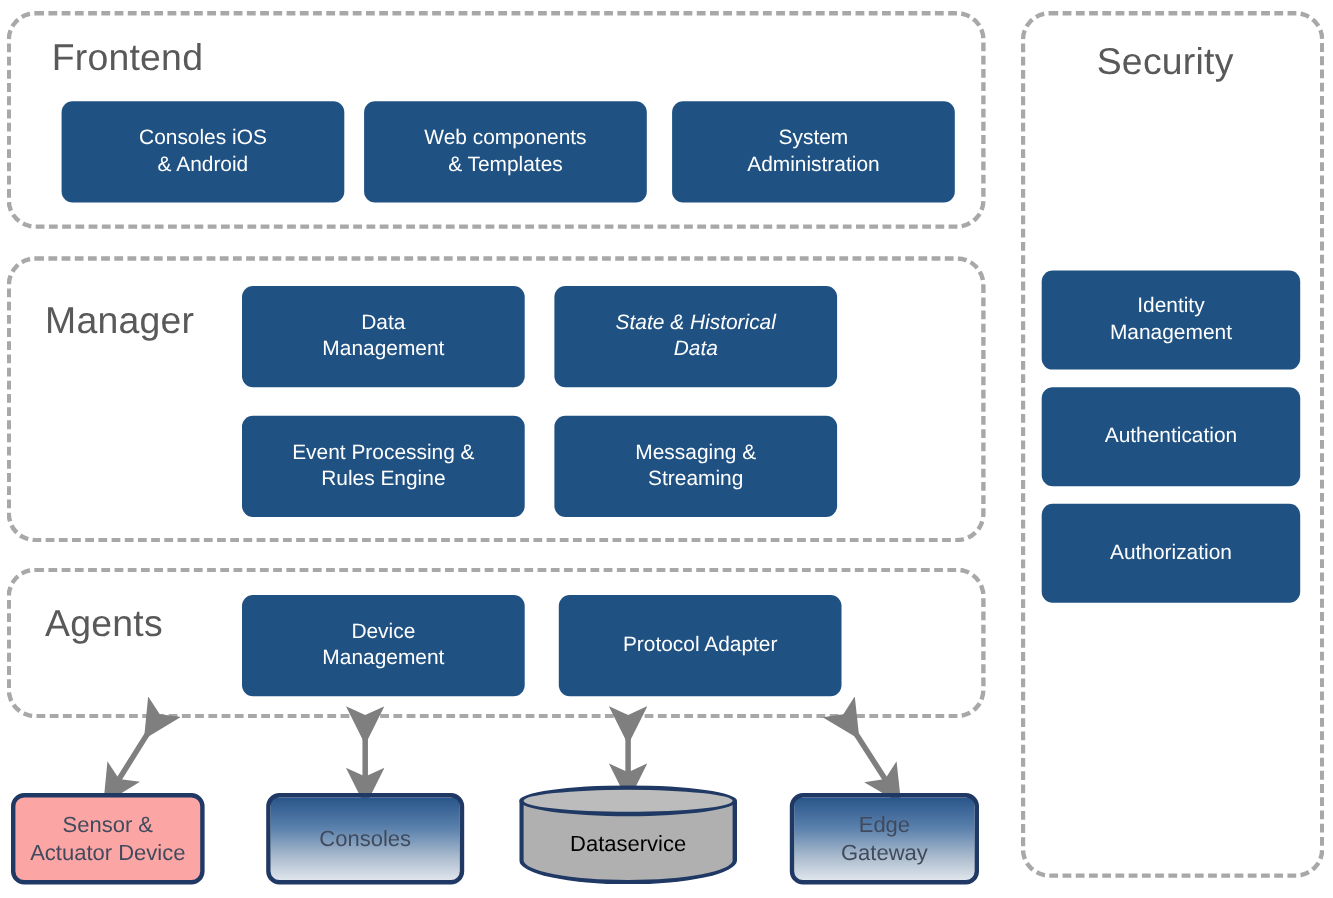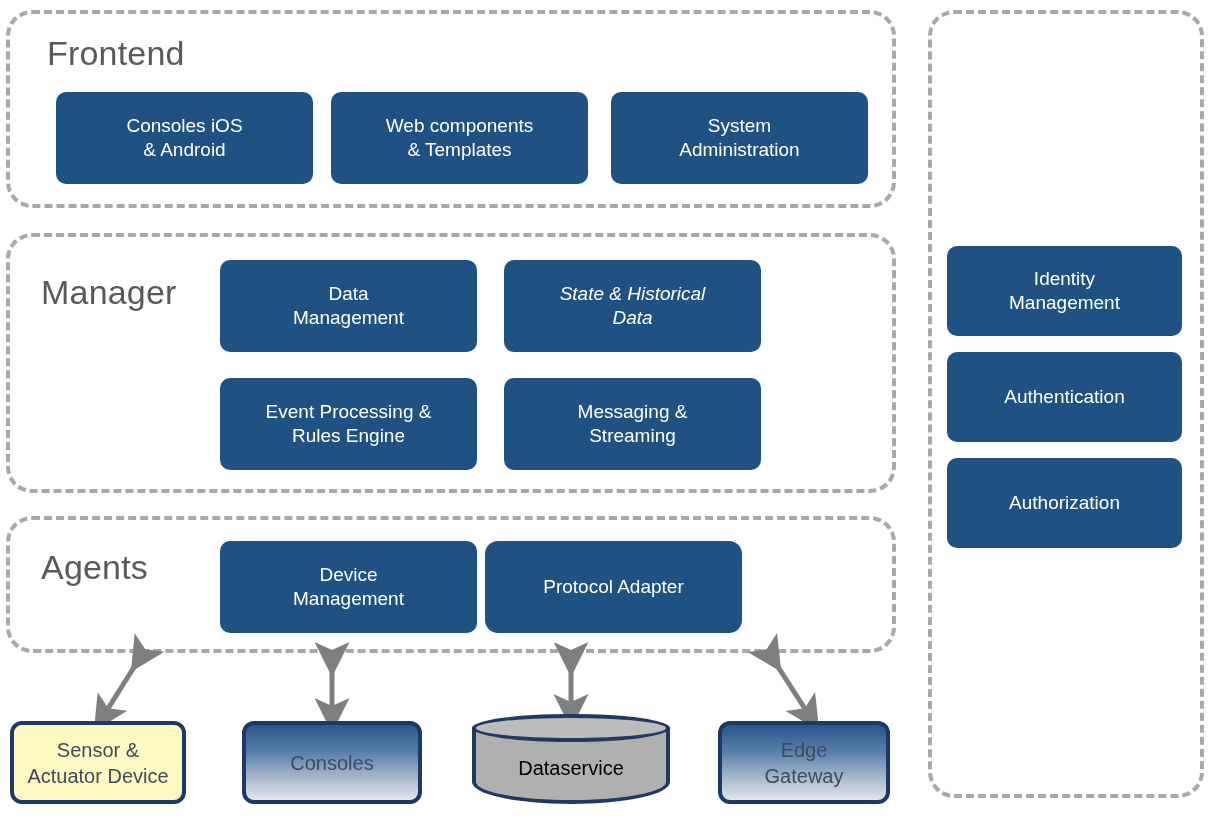--- a/index.html
+++ b/index.html
@@ -64,21 +64,21 @@
     display: flex;
     align-items: center;
     justify-content: center;
     text-align: center;
     color: #404a5c;
     font-weight: 300;
     font-size: 20px;
     line-height: 1.3;
   }
   .node.grayfill {
-    background: #fef9c3;
+    background: #fca5a5;
   }
   .node.gradfill {
     background: linear-gradient(180deg, #28558a 0%, #5c82ad 38%, #aabbcd 72%, #dfe5ec 100%);
   }
 
   
   .cylinder {
     position: absolute;
   }
   .cyl-body {
@@ -192,25 +192,26 @@
   <div class="group" style="left:6px; top:516px; width:890px; height:137px;"></div>
   <div class="group-title" style="left:41px; top:550px;">Agents</div>
 
   <div class="box" style="left:220px; top:541px; width:257px; height:92px;">
     <span>
       <span>Device</span><br>
       <span>Management</span>
     </span>
   </div>
 
-  <div class="box" style="left:485px; top:541px; width:257px; height:92px;border-radius:13px;">
+  <div class="box" style="left:508px; top:541px; width:257px; height:92px;">
     <span>Protocol Adapter</span>
   </div>
 
   <div class="group" style="left:928px; top:10px; width:276px; height:788px;"></div>
+  <div class="group-title" style="left:997px; top:39px;">Security</div>
 
   <div class="box" style="left:947px; top:246px; width:235px; height:90px;">
     <span>
       <span>Identity</span><br>
       <span>Management</span>
     </span>
   </div>
 
   <div class="box" style="left:947px; top:352px; width:235px; height:90px;">
     <span>Authentication</span>

